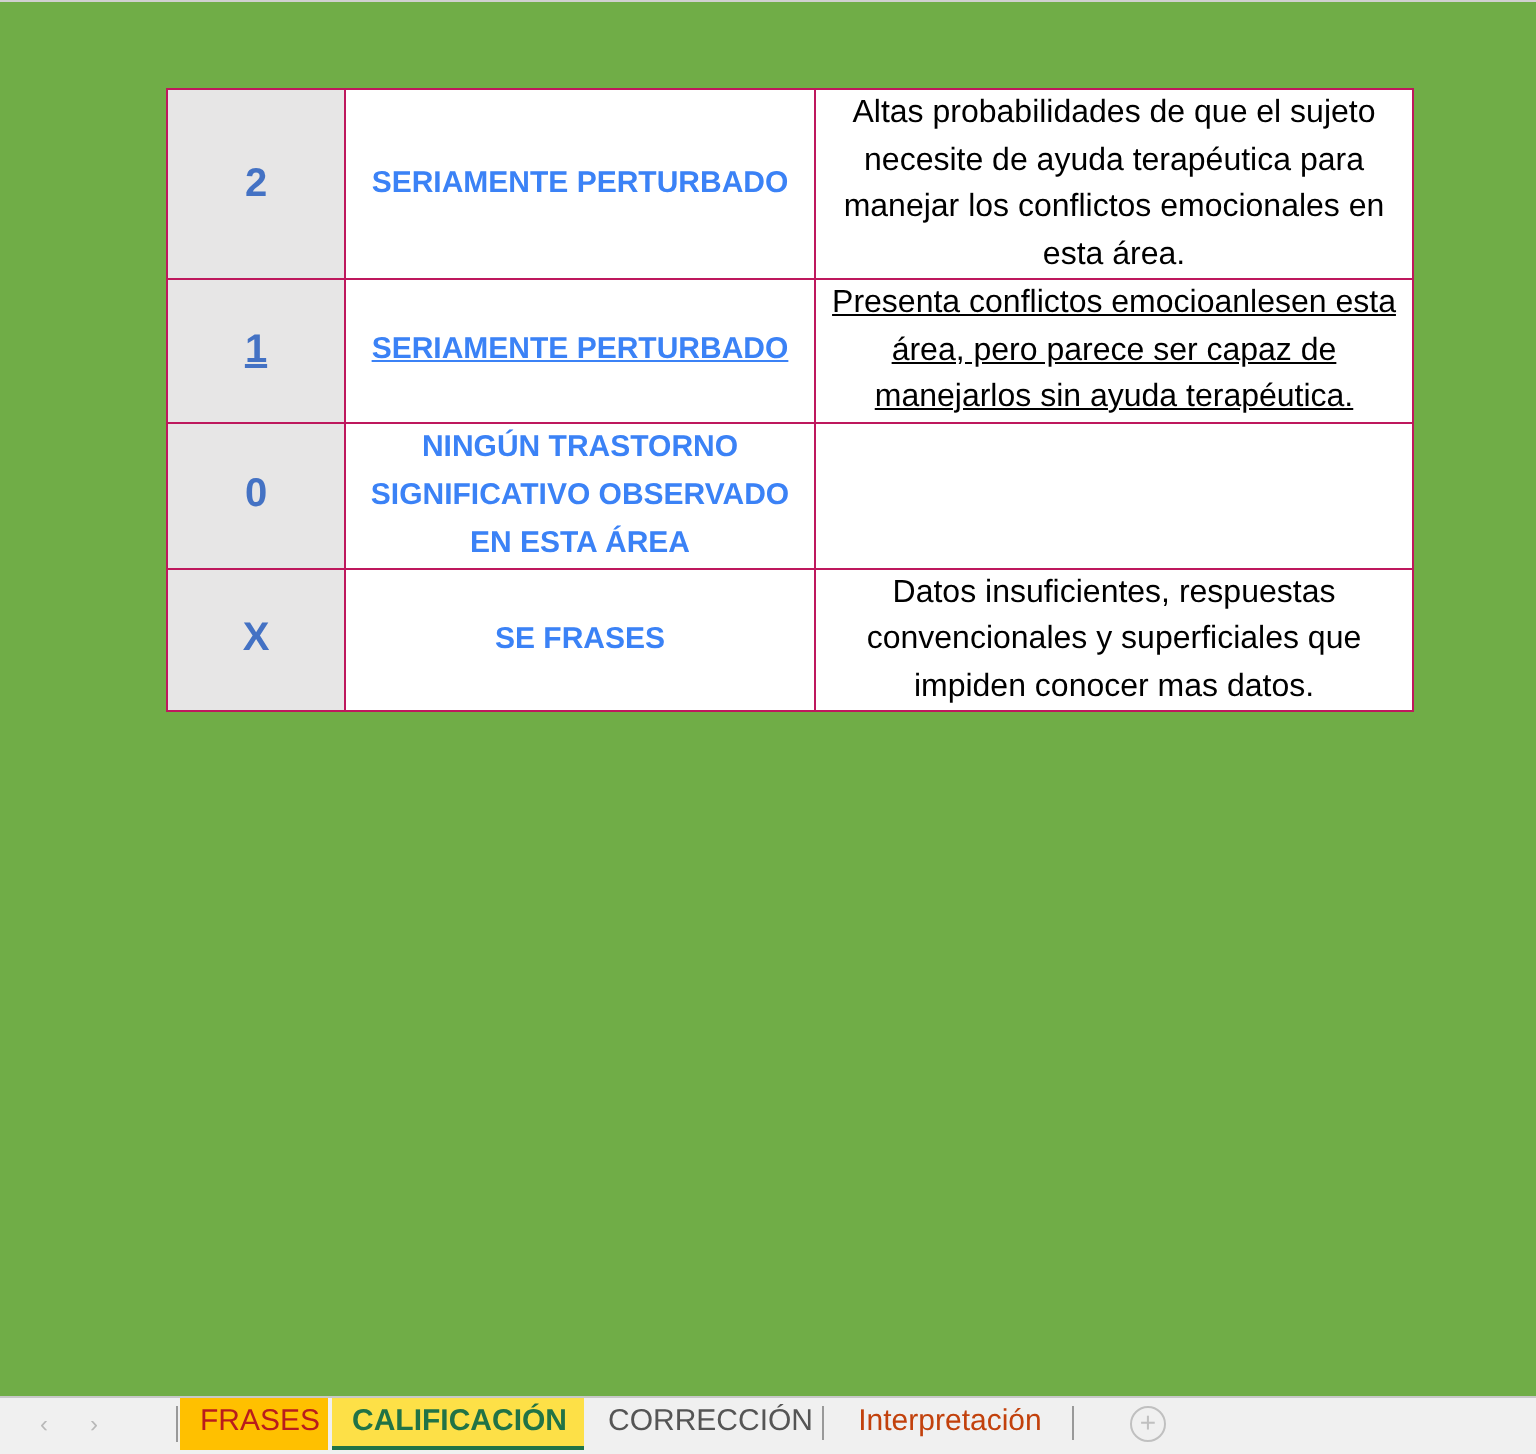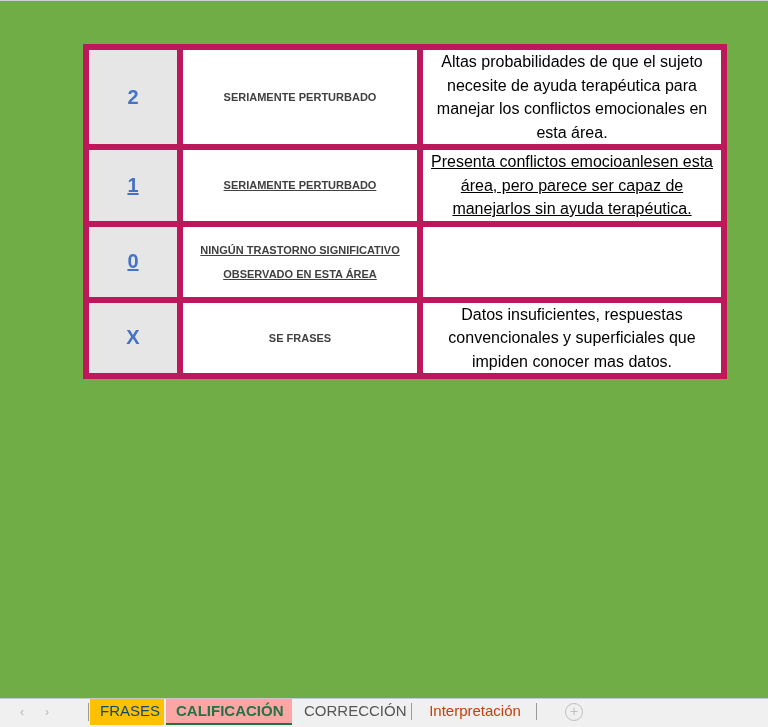--- a/index.html
+++ b/index.html
@@ -7,37 +7,37 @@
     width:768px; height:727px; position:relative; overflow:hidden;
     background:#70ad47;
     font-family:"Liberation Sans", sans-serif;
   }
   .sheet-area { position:absolute; left:0; top:0; width:768px; height:698px; background:#70ad47; border-top:1px solid #d0d0d0; box-sizing:border-box; }
   table.rating {
     position:absolute; left:83px; top:43px;
     border-collapse:collapse; background:#fff;
     border:1.5px solid #333;
   }
-  table.rating td { border:6px solid #be185d; padding:0; text-align:center; vertical-align:middle; }
+  table.rating td { border:1px solid #be185d; padding:0; text-align:center; vertical-align:middle; }
   td.code { width:88px; background:#e7e6e6; color:#4472c4; font-weight:bold; font-size:20px; }
-  td.label { width:234px; color:#404040; font-weight:bold; font-size:11px; line-height:24px; padding:0 4px; }
+  td.label { width:234px; color:#3b82f6; font-weight:bold; font-size:15px; line-height:24px; padding:0 4px; }
   td.desc { width:298px; color:#000; font-size:16px; line-height:23.5px; padding:0 2px; }
   tr.r1 td { height:93px; }
   tr.r2 td { height:70px;text-decoration:underline; }
-  tr.r3 td { height:70px;text-decoration:underline; }
+  tr.r3 td { height:70px; }
   tr.r4 td { height:70px; }
 
   .tabbar {
     position:absolute; left:0; top:698px; width:768px; height:29px;
     background:#f0f0f0; border-top:1px solid #c8c8c8; box-sizing:border-box;
   }
   .nav-arrow { position:absolute; top:6px; color:#b8b8b8; font-size:12px; cursor:pointer; }
   .tab { position:absolute; top:0; height:26px; line-height:24px; font-size:15px; padding:0 10px; box-sizing:border-box; cursor:pointer; }
-  .tab.frases { left:90px; width:74px; background:#ffc000; color:#0c4a6e; text-align:center; }
-  .tab.calif { left:166px; width:126px; background:#fca5a5; color:#217346; font-weight:bold; border-bottom:2px solid #217346; text-align:center; }
+  .tab.frases { left:90px; width:74px; background:#ffc000; color:#b91c1c; text-align:center; }
+  .tab.calif { left:166px; width:126px; background:#fde047; color:#217346; font-weight:bold; border-bottom:2px solid #217346; text-align:center; }
   .tab.corr { left:294px; width:114px; color:#555; text-align:left; }
   .tab.interp { left:414px; width:122px; color:#c2410c; text-align:center; }
   .sep { position:absolute; top:4px; width:1px; height:17px; background:#999; }
   .add-sheet { position:absolute; left:565px; top:4px; width:16px; height:16px; border:1px solid #c0c0c0; border-radius:50%; color:#c0c0c0; font-size:14px; line-height:15px; text-align:center; cursor:pointer; }
   .left-sep { position:absolute; left:88px; top:4px; width:1px; height:18px; background:#999; }
 </style>
 </head>
 <body>
 
 <div class="sheet-area">

